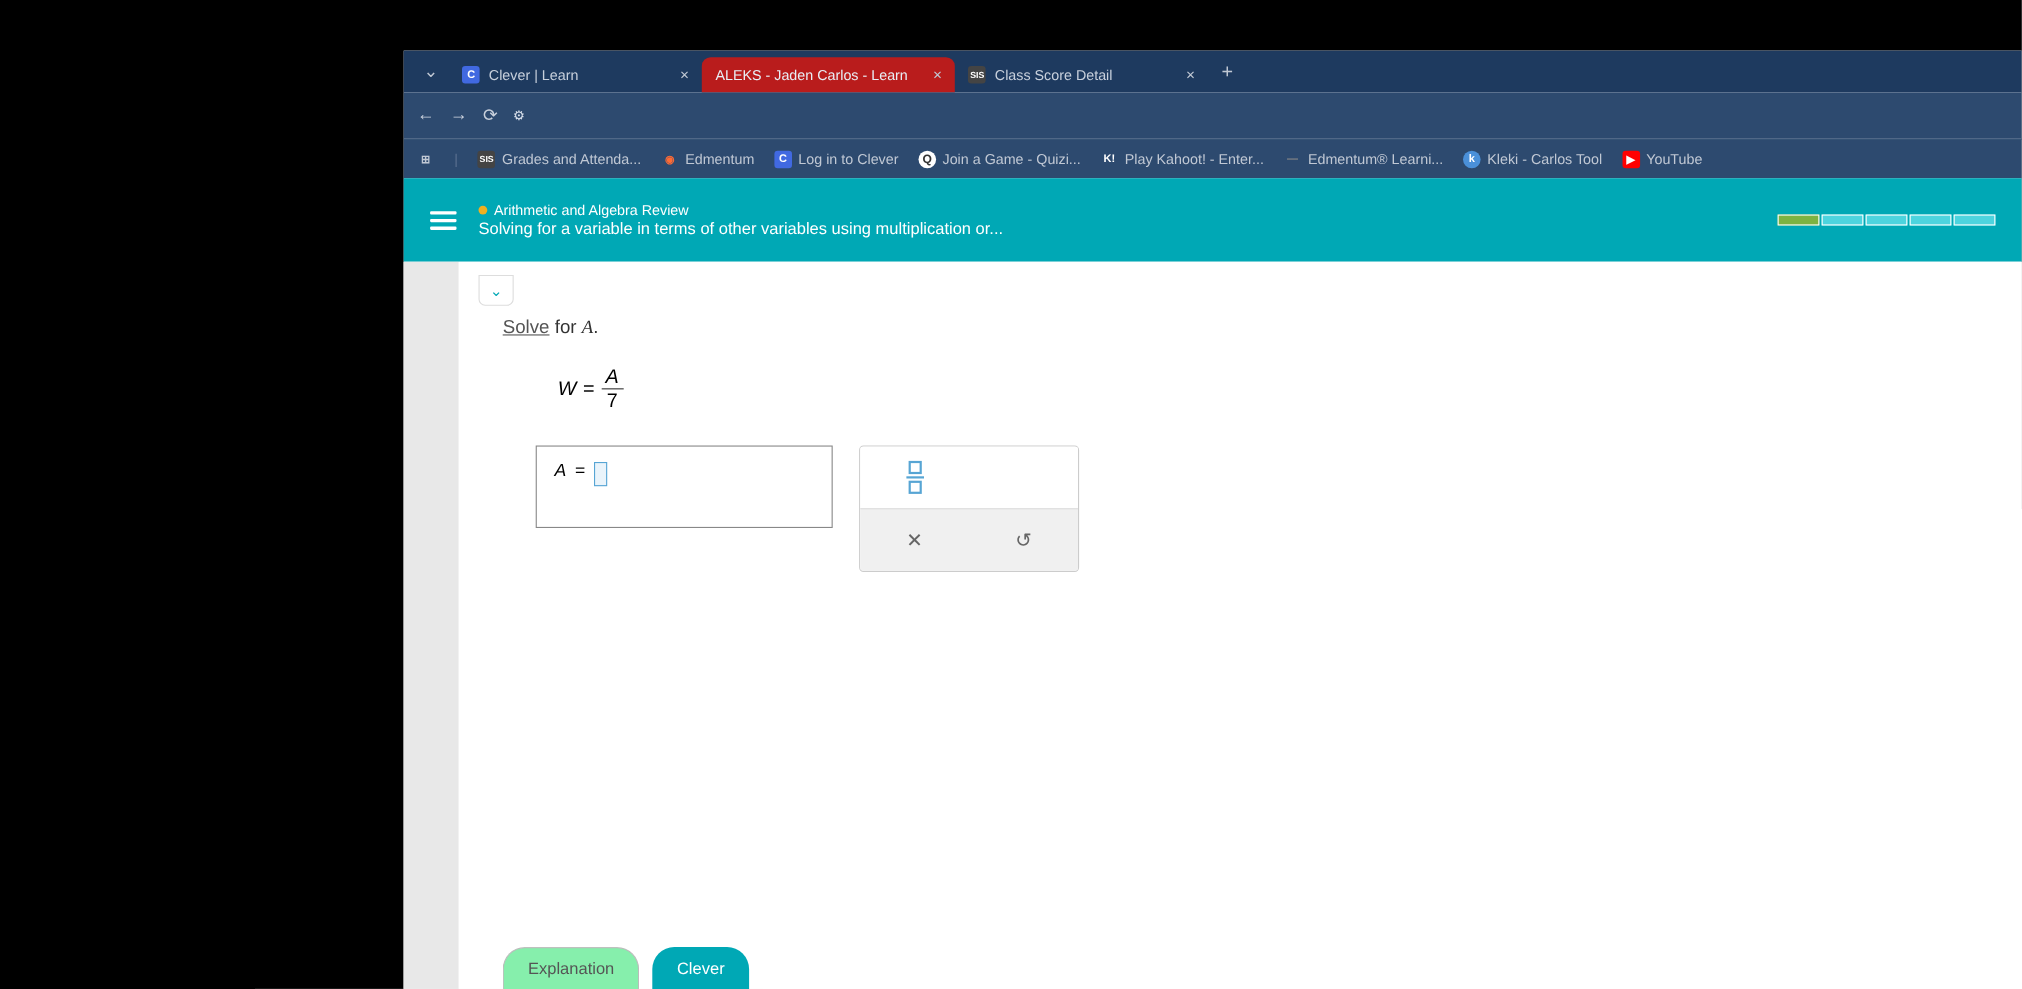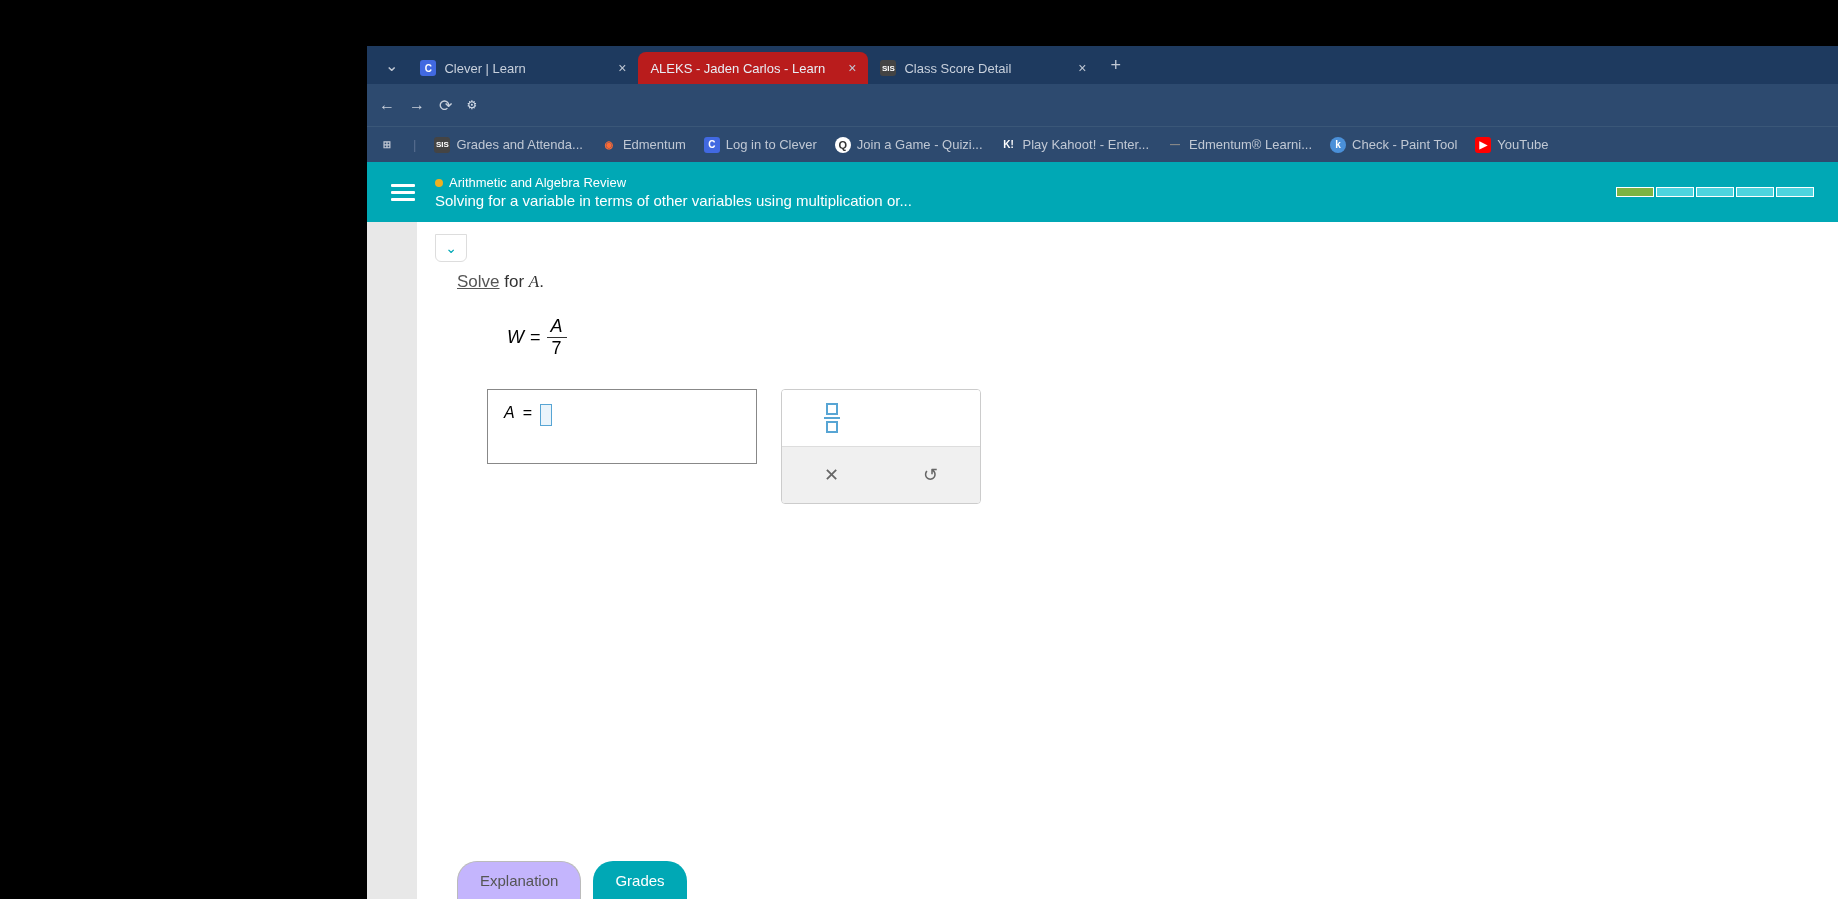--- a/index.html
+++ b/index.html
@@ -29,21 +29,21 @@
 .bm-dash { color: #ff6b35; }
 .bm-c { background: #4169e1; color: #fff; }
 .bm-q { background: #fff; color: #333; border-radius: 50%; font-size: 11px; }
 .bm-k { color: #fff; font-weight: bold; }
 .bm-edm { color: #888; }
 .bm-kleki { background: #4a90d9; color: #fff; border-radius: 50%; }
 .bm-yt { background: #ff0000; color: #fff; }
 .bm-grid { color: #c0c8d4; }
 .bm-sep { color: #5a7090; }
 
-.aleks-header { background: #00a8b5; height: 60px; display: flex; align-items: center; padding: 0 24px; gap: 20px; }
+.aleks-header { background: #00a8b5; height: 76px; display: flex; align-items: center; padding: 0 24px; gap: 20px; }
 .menu-icon { width: 24px; display: flex; flex-direction: column; gap: 4px; cursor: pointer; }
 .menu-line { height: 3px; background: #fff; border-radius: 1px; }
 .header-text { color: #fff; }
 .breadcrumb { font-size: 13px; display: flex; align-items: center; gap: 6px; }
 .bc-dot { width: 8px; height: 8px; background: #f0b020; border-radius: 50%; }
 .header-title { font-size: 15px; margin-top: 2px; }
 .progress-bar { margin-left: auto; display: flex; gap: 2px; }
 .progress-seg { width: 38px; height: 10px; background: #4dd4de; border: 1px solid #fff; }
 .progress-seg.filled { background: #7cb342; }
 
@@ -74,21 +74,21 @@
 .tool-row.top { background: #fff; }
 .tool-row.bottom { background: #f0f0f0; border-top: 1px solid #ddd; }
 .mini-frac { display: flex; flex-direction: column; align-items: center; gap: 2px; }
 .mini-box { width: 12px; height: 12px; border: 2px solid #57a5d4; }
 .mini-line { width: 16px; height: 2px; background: #57a5d4; }
 .tool-x { font-size: 18px; color: #666; }
 .tool-reset { font-size: 18px; color: #666; }
 
 .bottom-buttons { position: absolute; bottom: 0; left: 40px; display: flex; gap: 12px; padding-bottom: 0; }
 .btn { padding: 10px 22px; border-radius: 20px 20px 0 0; font-size: 15px; cursor: pointer; border: none; }
-.btn-explanation { background: #c4b5fd; border: 1px solid #bbb; color: #555; border-bottom: none; }
+.btn-explanation { background: #86efac; border: 1px solid #bbb; color: #555; border-bottom: none; }
 .btn-check { background: #00a8b5; color: #fff; }
 </style>
 </head>
 <body>
 
 <div class="browser-window">
 
   <div class="tab-bar">
     <span class="tab-dropdown">⌄</span>
 
@@ -143,21 +143,21 @@
     <div class="bookmark">
       <span class="bookmark-icon bm-k">K!</span>
       <span>Play Kahoot! - Enter...</span>
     </div>
     <div class="bookmark">
       <span class="bookmark-icon bm-edm">—</span>
       <span>Edmentum® Learni...</span>
     </div>
     <div class="bookmark">
       <span class="bookmark-icon bm-kleki">k</span>
-      <span>Check - Paint Tool</span>
+      <span>Kleki - Carlos Tool</span>
     </div>
     <div class="bookmark">
       <span class="bookmark-icon bm-yt">▶</span>
       <span>YouTube</span>
     </div>
   </div>
 
   <div class="aleks-header">
     <div class="menu-icon">
       <div class="menu-line"></div>
@@ -227,19 +227,19 @@
               <div class="tool-cell">
                 <span class="tool-reset">↺</span>
               </div>
             </div>
           </div>
         </div>
       </div>
 
       <div class="bottom-buttons">
         <button class="btn btn-explanation">Explanation</button>
-        <button class="btn btn-check">Grades</button>
+        <button class="btn btn-check">Clever</button>
       </div>
 
     </div>
   </div>
 
 </div>
 
 </body></html>

